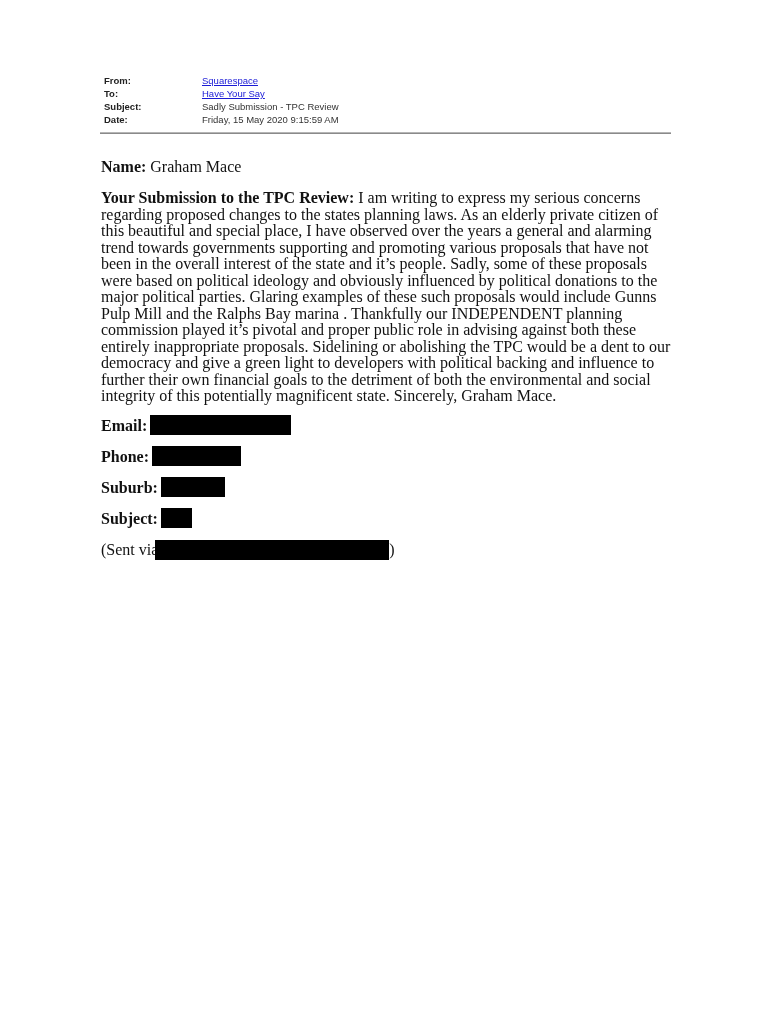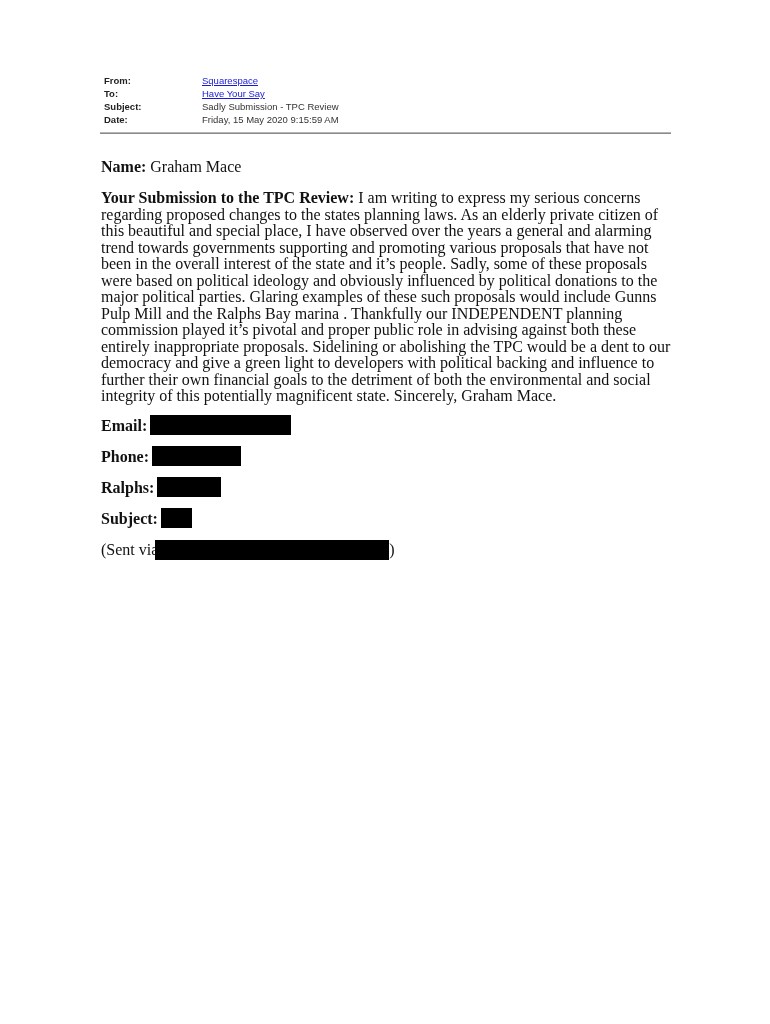--- a/index.html
+++ b/index.html
@@ -52,21 +52,21 @@
 
     <div class="field">
       <span class="b">Email:</span>
       <span class="redact" style="width:141px"></span>
     </div>
     <div class="field">
       <span class="b">Phone:</span>
       <span class="redact" style="width:89px"></span>
     </div>
     <div class="field">
-      <span class="b">Ralphs:</span>
+      <span class="b">Suburb:</span>
       <span class="redact" style="width:64px"></span>
     </div>
     <div class="field">
       <span class="b">Subject:</span>
       <span class="redact" style="width:31px"></span>
     </div>
     <div class="sent">
       <span>(Sent via</span>
       <span class="redact" style="width:234px;margin-left:-3px"></span>
       <span>)</span>

